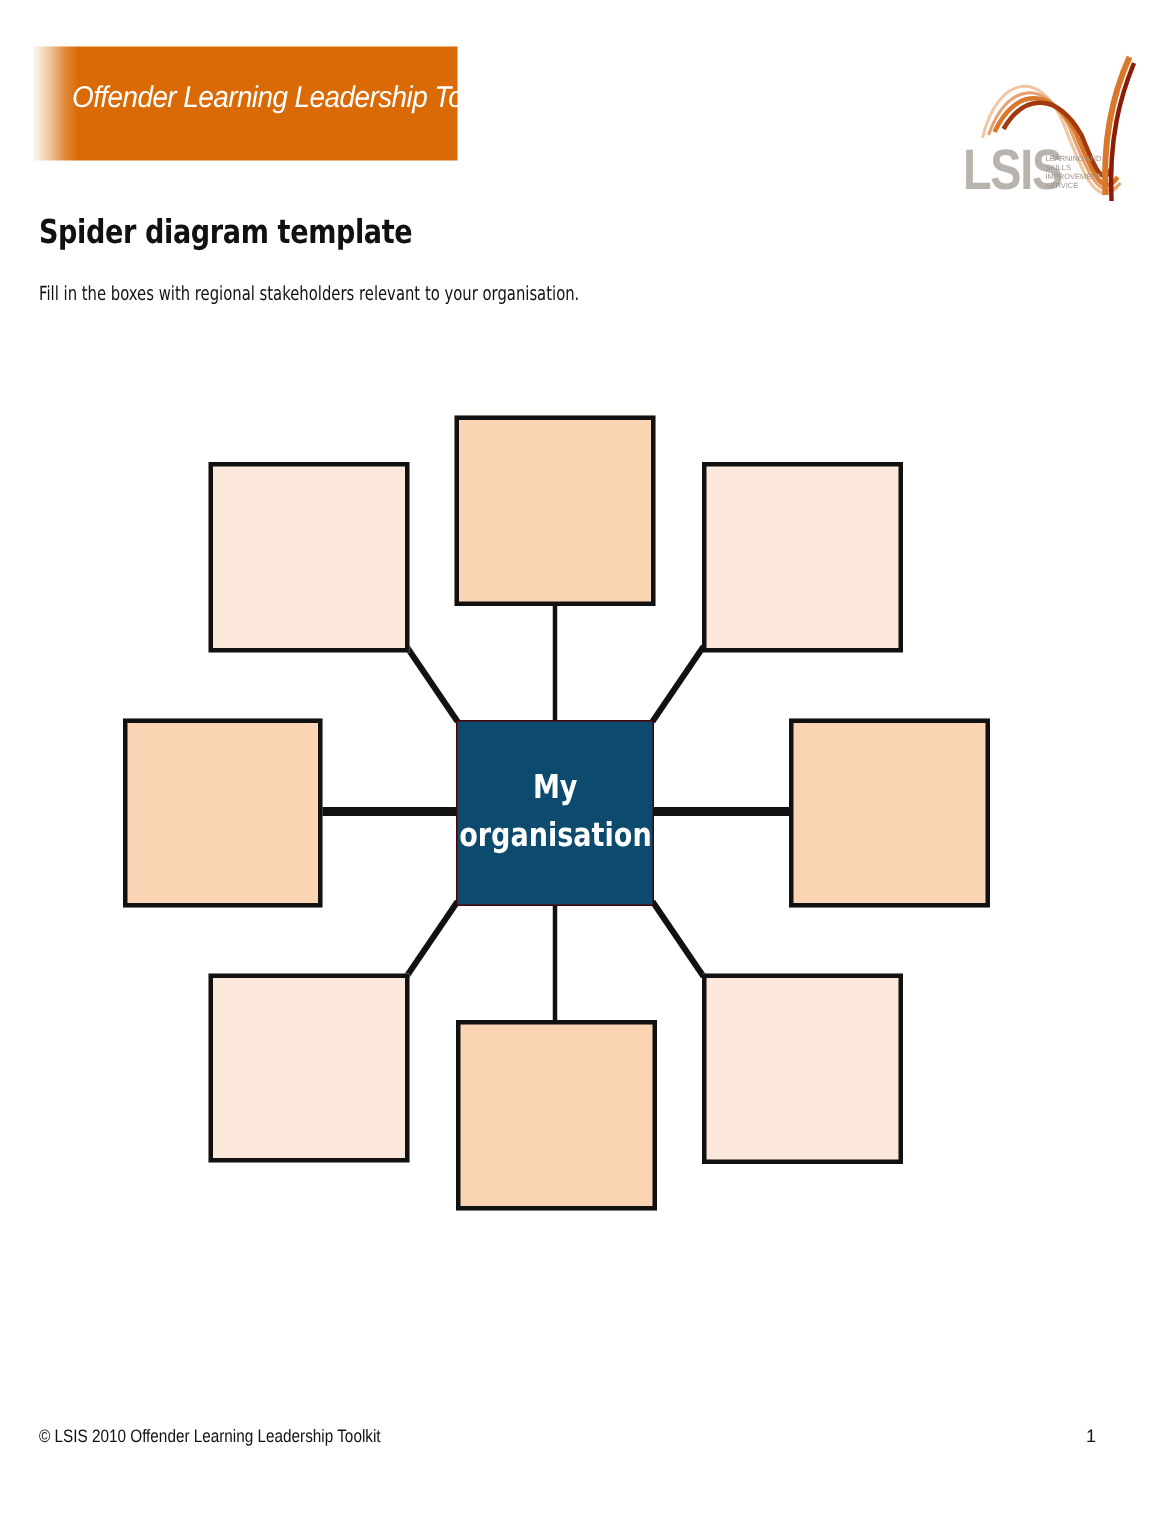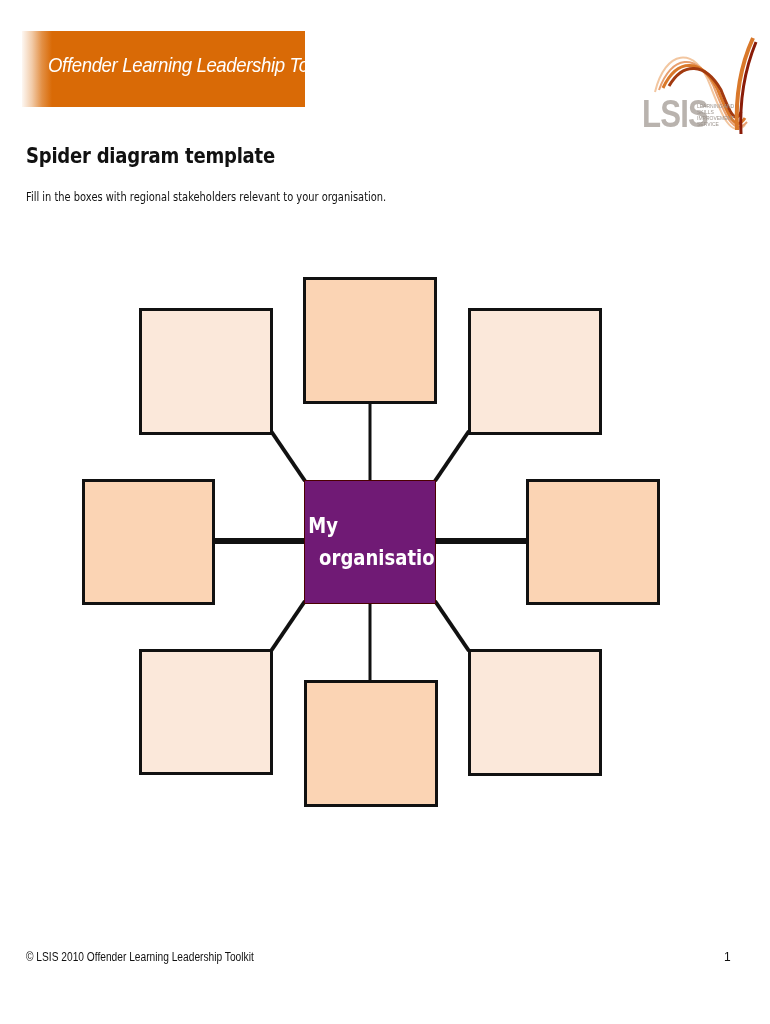--- a/index.html
+++ b/index.html
@@ -13,21 +13,21 @@
     .logo { left: 635px; top: 30px; width: 125px; height: 115px; }
     .logo-text { left: 642px; top: 93px; font-size: 38px; font-weight: bold; color: #b9b3ae; letter-spacing: -1px; transform: scaleX(0.82); transform-origin: left top; font-family: "Liberation Sans", sans-serif; }
     .logo-tag { left: 697px; top: 103px; font-size: 5px; line-height: 6px; color: #9c948e; width: 40px; text-transform: uppercase; font-family: "Liberation Sans", sans-serif; }
 
     .page-title { left: 26px; top: 143px; font-size: 22px; font-weight: bold; color: #111111; white-space: nowrap; font-family: "DejaVu Sans", sans-serif; transform: scaleX(0.82); transform-origin: left top; letter-spacing: -0.3px; }
     .subtitle { left: 26px; top: 189px; font-size: 13px; color: #111111; white-space: nowrap; font-family: "DejaVu Sans", sans-serif; transform: scaleX(0.76); transform-origin: left top; }
 
     .box { box-sizing: border-box; border: 3px solid #111111; }
     .box.light { background: #fbe8da; }
     .box.dark { background: #fbd4b4; }
-    .center-box { box-sizing: border-box; background: #701a75; border: 1px solid #4a0000; display: flex; flex-direction: column; align-items: flex-start; justify-content: center; }
+    .center-box { box-sizing: border-box; background: #0c4a6e; border: 1px solid #4a0000; display: flex; flex-direction: column; align-items: center; justify-content: center; }
     .center-label { color: #ffffff; font-weight: bold; font-size: 22px; line-height: 32px; text-align: center; font-family: "DejaVu Sans", sans-serif; transform: scaleX(0.82); }
 
     .footer-left { left: 26px; top: 950px; font-size: 12px; color: #111111; white-space: nowrap; transform: scaleX(0.85); transform-origin: left top; }
     .footer-right { left: 724px; top: 950px; font-size: 12px; color: #111111; }
   </style>
 </head>
 <body>
 
 <div class="abs banner"></div>
 <div class="abs banner-title">Offender Learning Leadership Toolkit</div>

